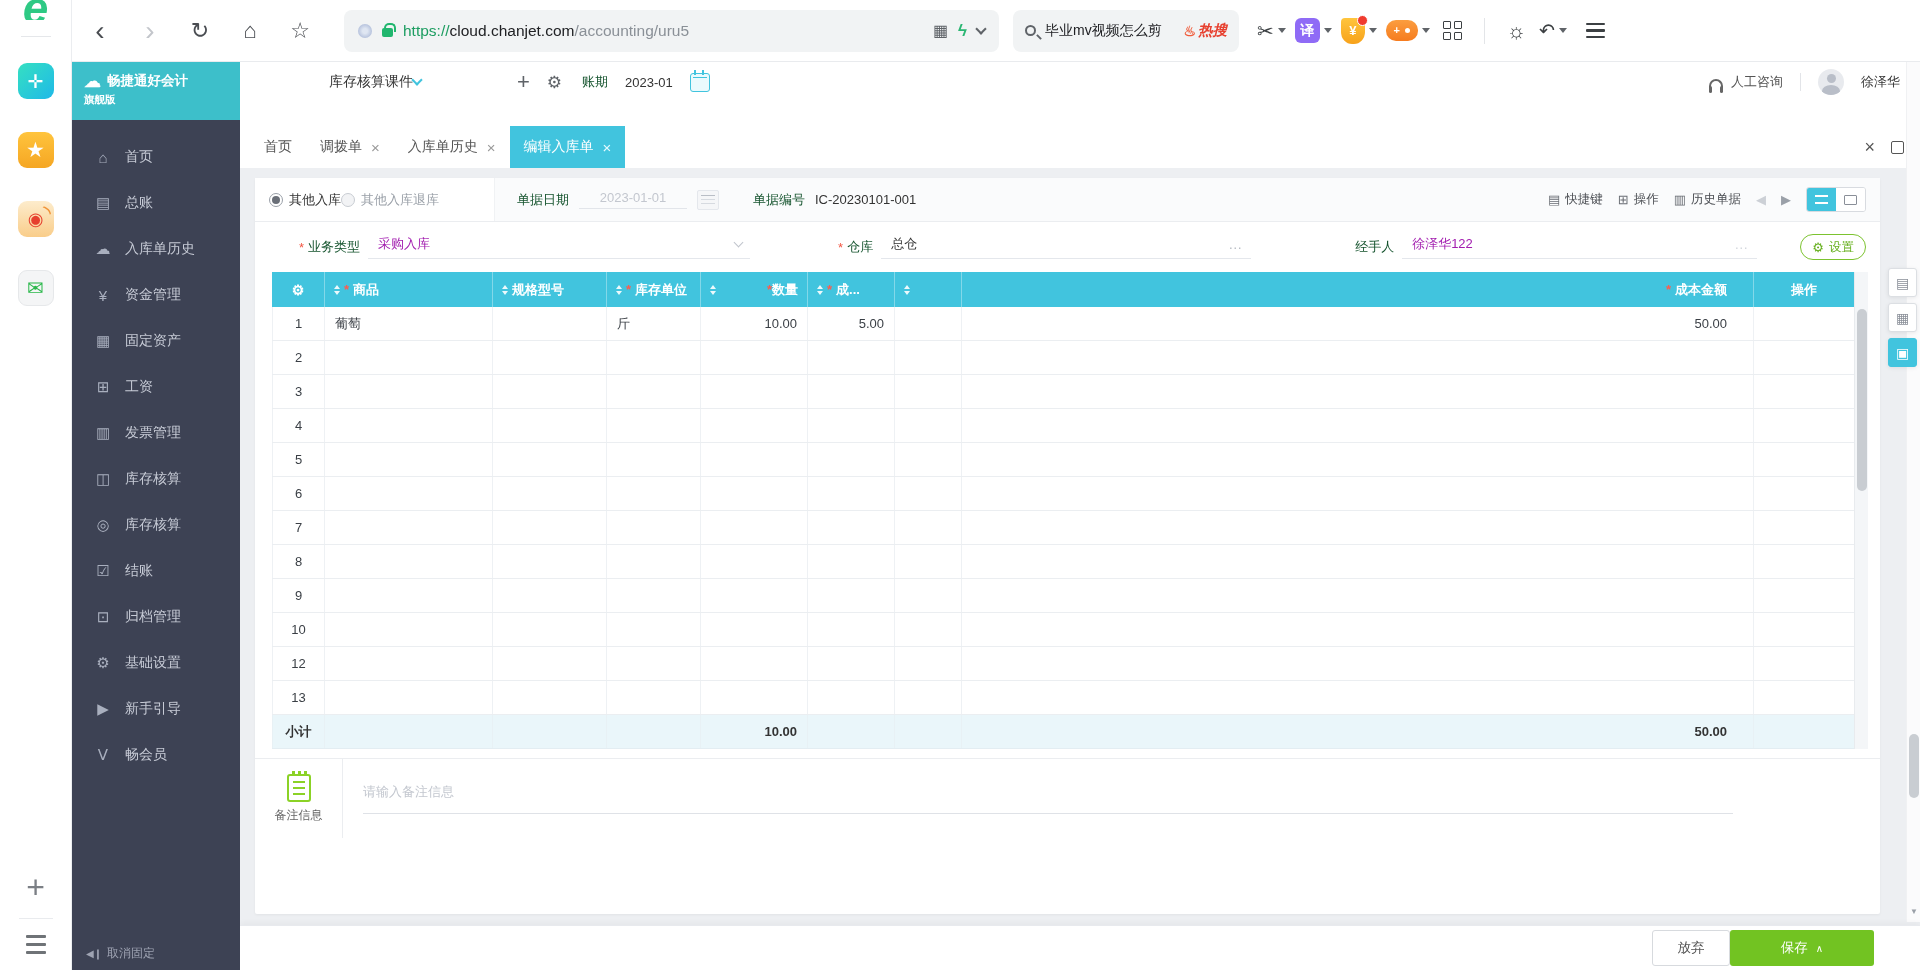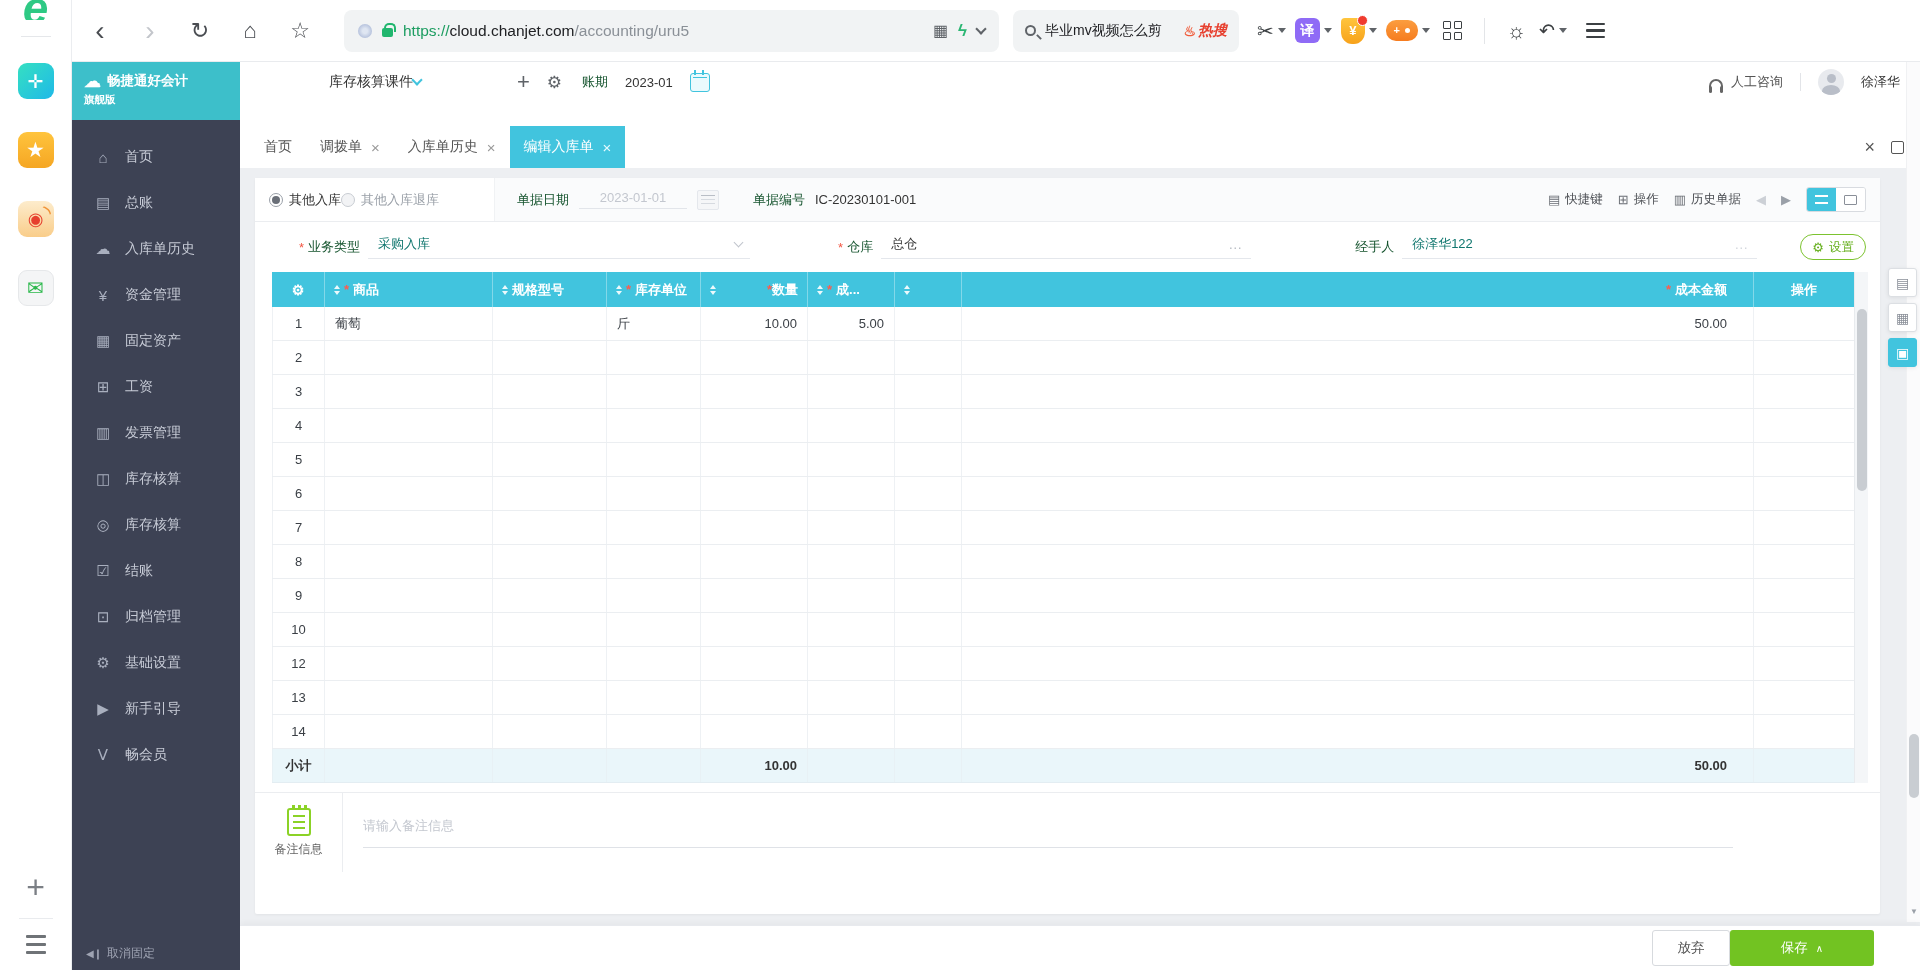--- a/index.html
+++ b/index.html
@@ -132,21 +132,21 @@
   .vt.active{background:#41c4de}
   .vt .lines{width:13px;height:9px;border-top:2px solid #8a8f98;border-bottom:2px solid #8a8f98}
   .vt.active .lines{border-color:#fff}
   .vt .cardic{width:13px;height:10px;border:1.6px solid #8a8f98;border-radius:1px}
 
   .fields-row{height:50px;display:flex;align-items:center;padding-left:44px;font-size:13px;white-space:nowrap}
   .req{color:#f25643;margin-right:4px;font-size:13px}
   .f-label{color:#14532d}
   .f-value{border-bottom:1px solid #e4e7ec;padding:0 8px 5px 10px;display:flex;align-items:center;margin-left:8px}
   .f-value .val{flex:1;color:#333}
-  .f-value .val.ph{color:#0f766e}
+  .f-value .val.ph{color:#a21caf}
   .sel-caret{width:7px;height:7px;border-right:1.6px solid #c0c4cc;border-bottom:1.6px solid #c0c4cc;transform:rotate(45deg);margin-top:-3px}
   .more{color:#b7bcc3;font-size:14px;letter-spacing:1px;cursor:pointer}
   .more.lite{color:#d3d7dd}
   .settings-btn{margin-left:auto;margin-right:14px;height:26px;padding:0 11px;border:1px solid #7cc32f;border-radius:13px;color:#67b01f;font-size:12.5px;display:flex;align-items:center;gap:5px;background:#fff;cursor:pointer}
   .settings-btn .g{font-size:13px}
 
   
   .grid{position:relative;margin:0 12px 0 17px;padding-right:14px}
   .grid-vsb{position:absolute;top:0;right:0;width:14px;height:100%;background:#f4f6f8;border-left:1px solid #e8ebee}
   .grid-vsb .thumb{position:absolute;top:37px;left:2px;width:10px;height:182px;background:#c9cdd2;border-radius:5px}
@@ -664,31 +664,20 @@
                 <div class="cell c-idx">13</div>
                 <div class="cell c-product"></div>
                 <div class="cell c-spec"></div>
                 <div class="cell c-unit"></div>
                 <div class="cell c-qty num"></div>
                 <div class="cell c-price num"></div>
                 <div class="cell c-extra"></div>
                 <div class="cell c-amount num"></div>
                 <div class="cell c-action"></div>
               </div>
-              <div class="grid-row">
-                <div class="cell c-idx">14</div>
-                <div class="cell c-product"></div>
-                <div class="cell c-spec"></div>
-                <div class="cell c-unit"></div>
-                <div class="cell c-qty num"></div>
-                <div class="cell c-price num"></div>
-                <div class="cell c-extra"></div>
-                <div class="cell c-amount num"></div>
-                <div class="cell c-action"></div>
-              </div>
             </div>
           <div class="grid-sub">
             <div class="cell c-idx">小计</div>
             <div class="cell c-product"></div>
             <div class="cell c-spec"></div>
             <div class="cell c-unit"></div>
             <div class="cell c-qty num">10.00</div>
             <div class="cell c-price"></div>
             <div class="cell c-extra"></div>
             <div class="cell c-amount num">50.00</div>

